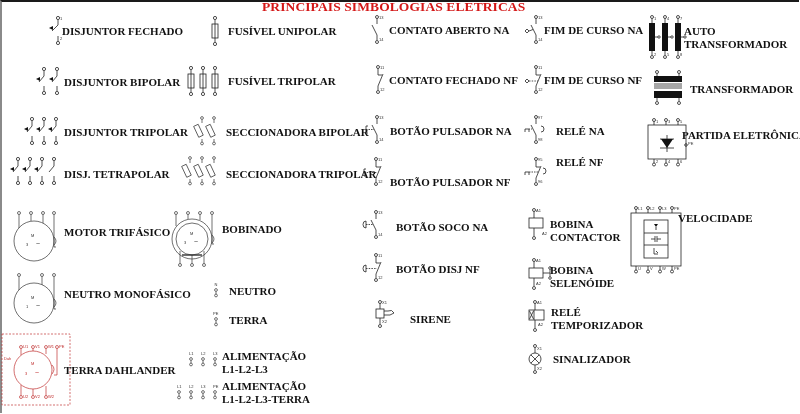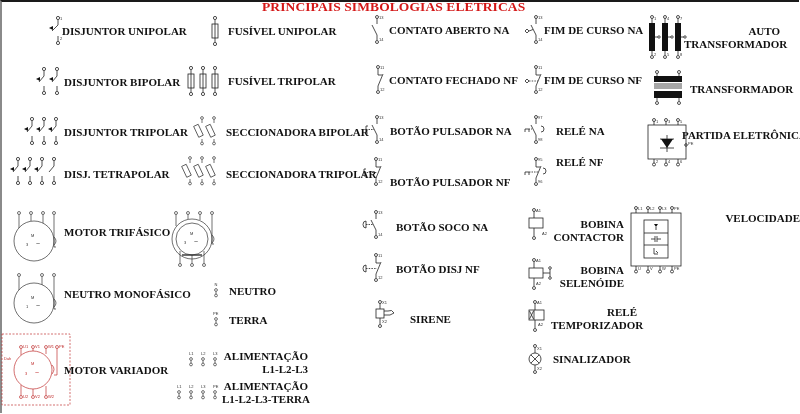--- a/index.html
+++ b/index.html
@@ -3,21 +3,21 @@
 <meta charset="utf-8">
 <style>
   html, body { margin:0; padding:0; background:#ffffff; }
   body { width:800px; height:414px; overflow:hidden; position:relative;
          font-family:"Liberation Serif", serif; }
   .frame { position:absolute; left:0; top:0; width:799px; height:413px;
            border-top:2px solid #1a1a1a; border-left:2px solid #8a8a8a; box-sizing:border-box; }
   .title { position:absolute; left:262px; top:-1px; font-weight:bold; font-size:13.5px;
            color:#d41818; letter-spacing:0.1px; white-space:nowrap; }
   .lbl { position:absolute; font-weight:bold; font-size:11px; color:#111; white-space:nowrap; line-height:13px; }
-  .lbl.c { text-align:right; }
+  .lbl.c { text-align:left; }
   .sym { position:absolute; }
   svg { display:block; overflow:visible; }
   svg text { font-family:"Liberation Sans", sans-serif; font-size:4px; fill:#333; }
   .red text { fill:#b33; }
 </style>
 </head>
 <body>
 
 <div class="frame"></div>
 <div class="title">PRINCIPAIS  SIMBOLOGIAS ELETRICAS</div>
@@ -29,21 +29,21 @@
         <line x1="14" y1="4" x2="14" y2="9"></line>
     <line x1="14" y1="9" x2="8" y2="15"></line>
         <line x1="14" y1="20" x2="14" y2="25"></line>
         <circle cx="14" cy="27" r="1.6"></circle>
   </g>
       <path d="M5 12 L9 10 L9 14 Z" fill="#111"></path>
       <text x="16" y="4">1</text>
       <text x="16" y="24">2</text>
     </svg>
 </div>
-<div class="lbl" style="left:62px;top:25px">DISJUNTOR UNIPOLAR</div>
+<div class="lbl" style="left:62px;top:25px">DISJUNTOR FECHADO</div>
 
 <div class="sym" style="left:34px;top:66px">
   <svg width="34" height="30">
       <g stroke="#222" fill="none" stroke-width="0.8">
     <circle cx="10" cy="3" r="1.6"></circle>
         <line x1="10" y1="5" x2="10" y2="10"></line>
         <line x1="10" y1="10" x2="5" y2="16"></line>
         <line x1="10" y1="20" x2="10" y2="25"></line>
         <circle cx="10" cy="27" r="1.6"></circle>
     <circle cx="23" cy="3" r="1.6"></circle>
@@ -177,21 +177,21 @@
       <text x="34" y="42" style="font-size:7px;fill:#c03030">~</text>
   <text x="22" y="15" style="fill:#c03030">U1</text>
       <text x="34" y="15" style="fill:#c03030">V1</text>
       <text x="47" y="15" style="fill:#c03030">W1</text>
       <text x="58" y="15" style="fill:#c03030">PE</text>
   <text x="22" y="65" style="fill:#c03030">U2</text>
       <text x="34" y="65" style="fill:#c03030">V2</text>
       <text x="47" y="65" style="fill:#c03030">W2</text>
     </svg>
 </div>
-<div class="lbl" style="left:64px;top:364px">MOTOR VARIADOR</div>
+<div class="lbl" style="left:64px;top:364px">TERRA DAHLANDER</div>
 
 <div class="sym" style="left:209px;top:16px">
   <svg width="14" height="30">
       <g stroke="#222" fill="none" stroke-width="0.8">
     <circle cx="6" cy="2" r="1.6"></circle>
         <line x1="6" y1="4" x2="6" y2="26"></line>
         <rect x="3" y="8" width="6" height="14"></rect>
         <circle cx="6" cy="28" r="1.6"></circle>
   </g>
     </svg>
@@ -280,20 +280,21 @@
     <circle cx="36" cy="54" r="1.5"></circle>
         <line x1="36" y1="40" x2="36" y2="52.5"></line>
     <line x1="14" y1="44" x2="34" y2="44" stroke-width="1.4"></line>
   </g>
       <text x="22" y="24">M</text>
       <text x="16" y="33">3</text>
       <text x="26" y="33" style="font-size:7px">~</text>
     </svg>
 </div>
 <div class="lbl c" style="left:222px;top:223px;width:110px">
+  <div>BOBINADO</div>
 </div>
 
 <div class="sym" style="left:213px;top:281px">
   <svg width="8" height="16">
       <g stroke="#333" fill="none" stroke-width="0.7">
     <circle cx="3" cy="9" r="1.4"></circle>
         <line x1="3" y1="10.5" x2="3" y2="13"></line>
         <circle cx="3" cy="14.5" r="1.4"></circle>
       </g>
       <text x="1.5" y="5">N</text>

